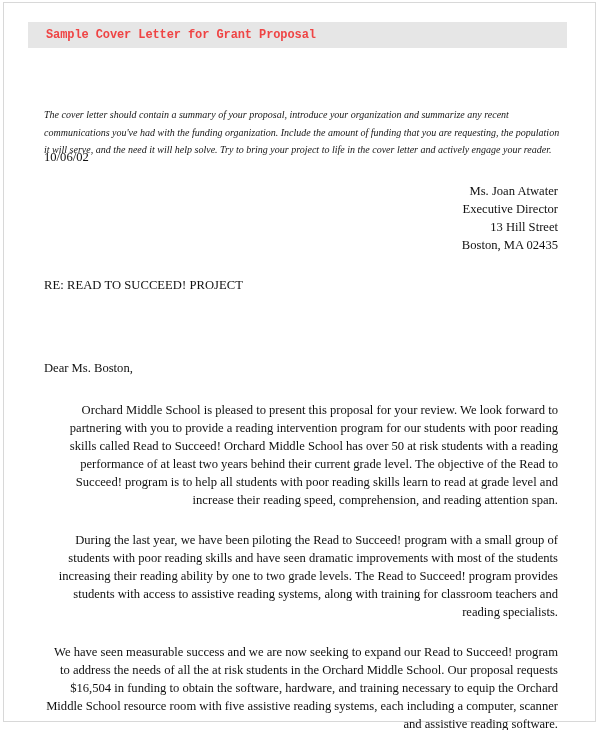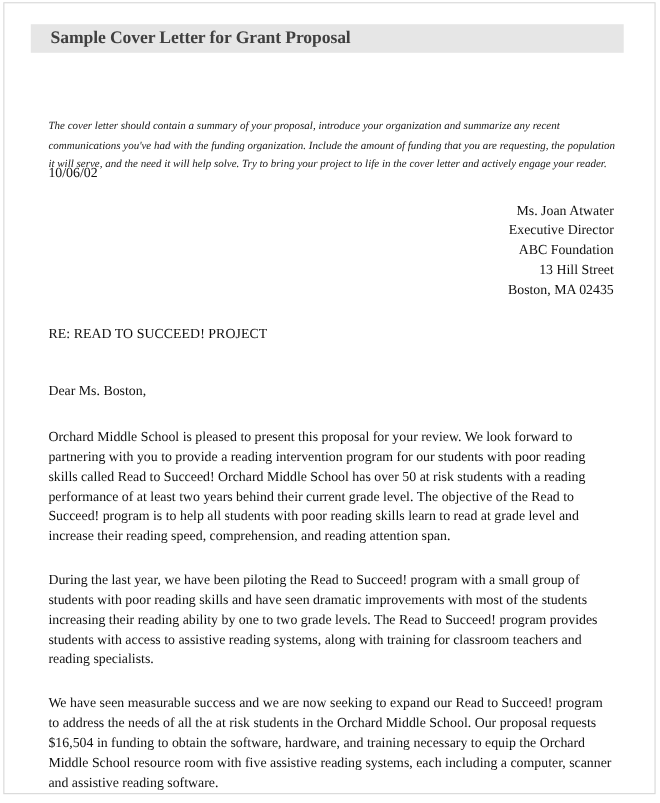--- a/index.html
+++ b/index.html
@@ -36,24 +36,24 @@
     top: 22px;
     width: 539px;
     height: 26px;
     background: #e6e6e6;
   }
   .doc-title {
     position: absolute;
     left: 46px;
     top: 25px;
     width: 520px;
-    font-family: Liberation Serif, serif;
-    font-size: 16px;
+    font-family: Liberation Mono, monospace;
+    font-size: 12px;
     font-weight: bold;
-    color: #404040;
+    color: #ef4444;
     letter-spacing: -0.1px;
     line-height: 20px;
   }
   .intro {
     position: absolute;
     left: 44px;
     top: 58px;
     width: 516px;
     font-family: "Liberation Serif", serif;
     font-style: italic;
@@ -76,29 +76,29 @@
     margin: 0 0 16px 0;
   }
   .address {
     margin: 0 0 22px 0;
     text-align: right;
   }
   .address .addr-line {
     display: block;
   }
   .subject {
-    margin: 0 0 34px 0;
+    margin: 0 0 65px 0;
     letter-spacing: 0.05px;
   }
   .salutation {
     margin: 0 0 24px 0;
   }
   .para {
     margin: 12px 0 22px 0;
-    text-align: left;
+    text-align: right;
   }
 </style>
 </head>
 <body>
 
 <div class="page">
 
   <div class="page-frame"></div>
 
   <div class="content">
@@ -109,21 +109,20 @@
 
     <div class="intro">The cover letter should contain a summary of your proposal, introduce your organization and summarize any recent communications you've had with the funding organization. Include the amount of funding that you are requesting, the population it will serve, and the need it will help solve. Try to bring your project to life in the cover letter and actively engage your reader.</div>
 
     <div class="letter">
 
       <p class="date">10/06/02</p>
 
       <p class="address">
         <span class="addr-line">Ms. Joan Atwater</span>
         <span class="addr-line">Executive Director</span>
-        <span class="addr-line">ABC Foundation</span>
         <span class="addr-line">13 Hill Street</span>
         <span class="addr-line">Boston, MA 02435</span>
       </p>
 
       <p class="subject">RE: READ TO SUCCEED! PROJECT</p>
 
       <p class="salutation">Dear Ms. Boston,</p>
 
       <p class="para">Orchard Middle School is pleased to present this proposal for your review. We look forward to partnering with you to provide a reading intervention program for our students with poor reading skills called Read to Succeed! Orchard Middle School has over 50 at risk students with a reading performance of at least two years behind their current grade level. The objective of the Read to Succeed! program is to help all students with poor reading skills learn to read at grade level and increase their reading speed, comprehension, and reading attention span.</p>
 

